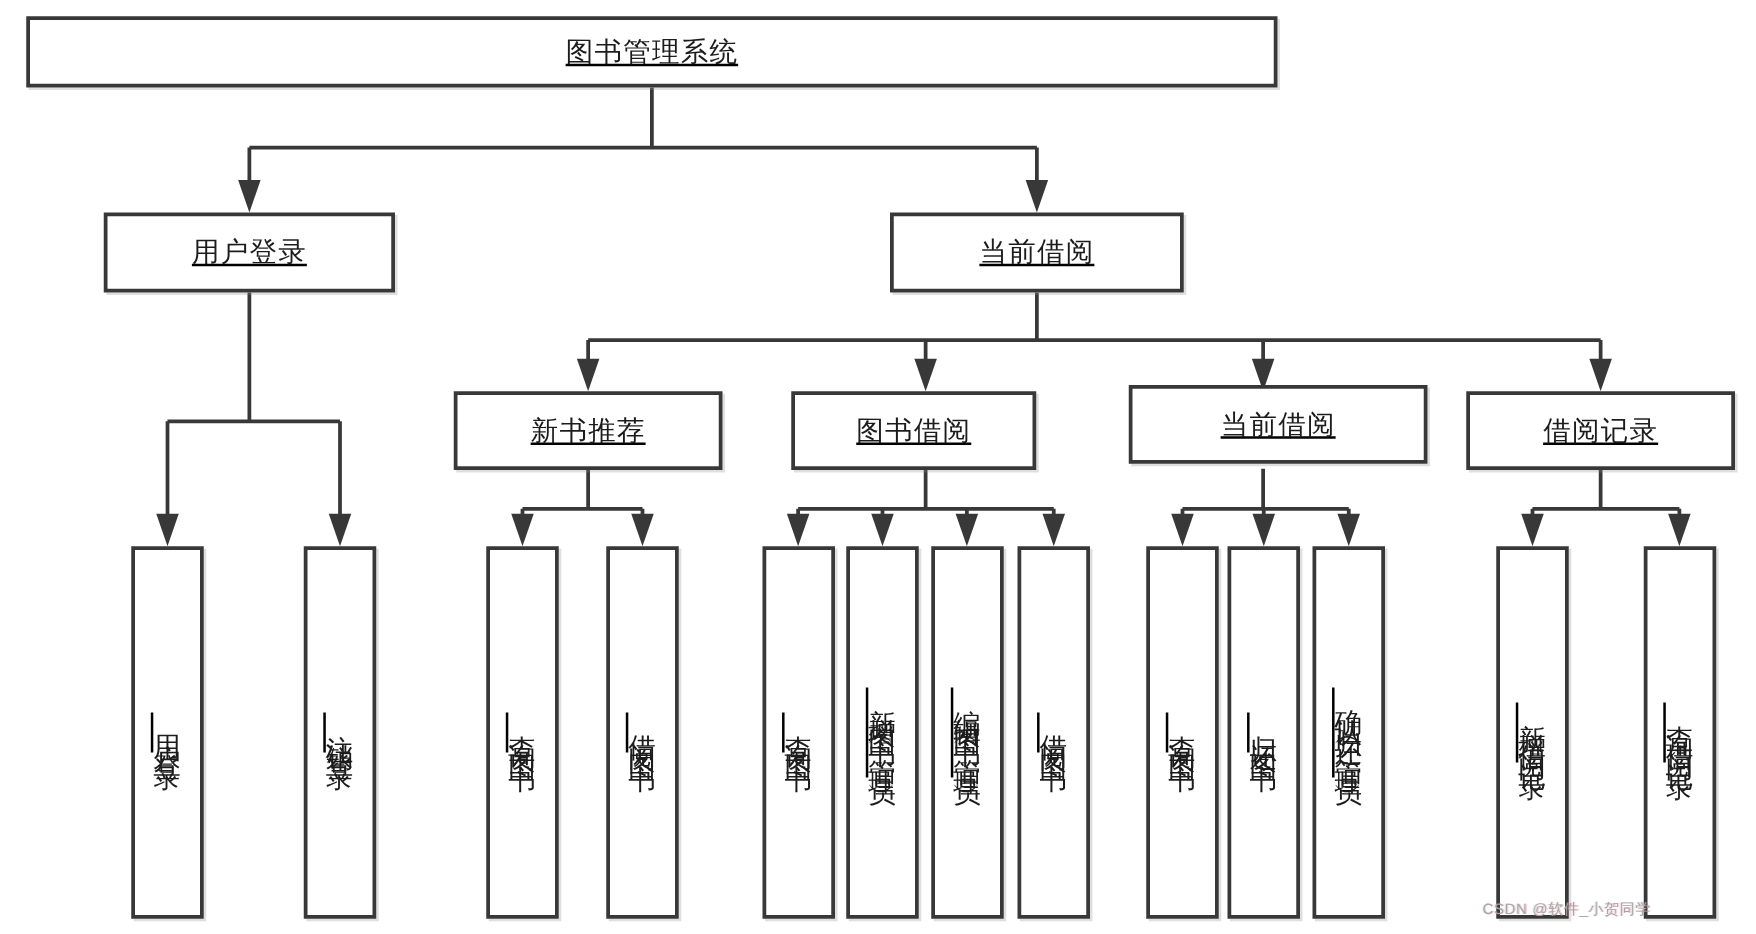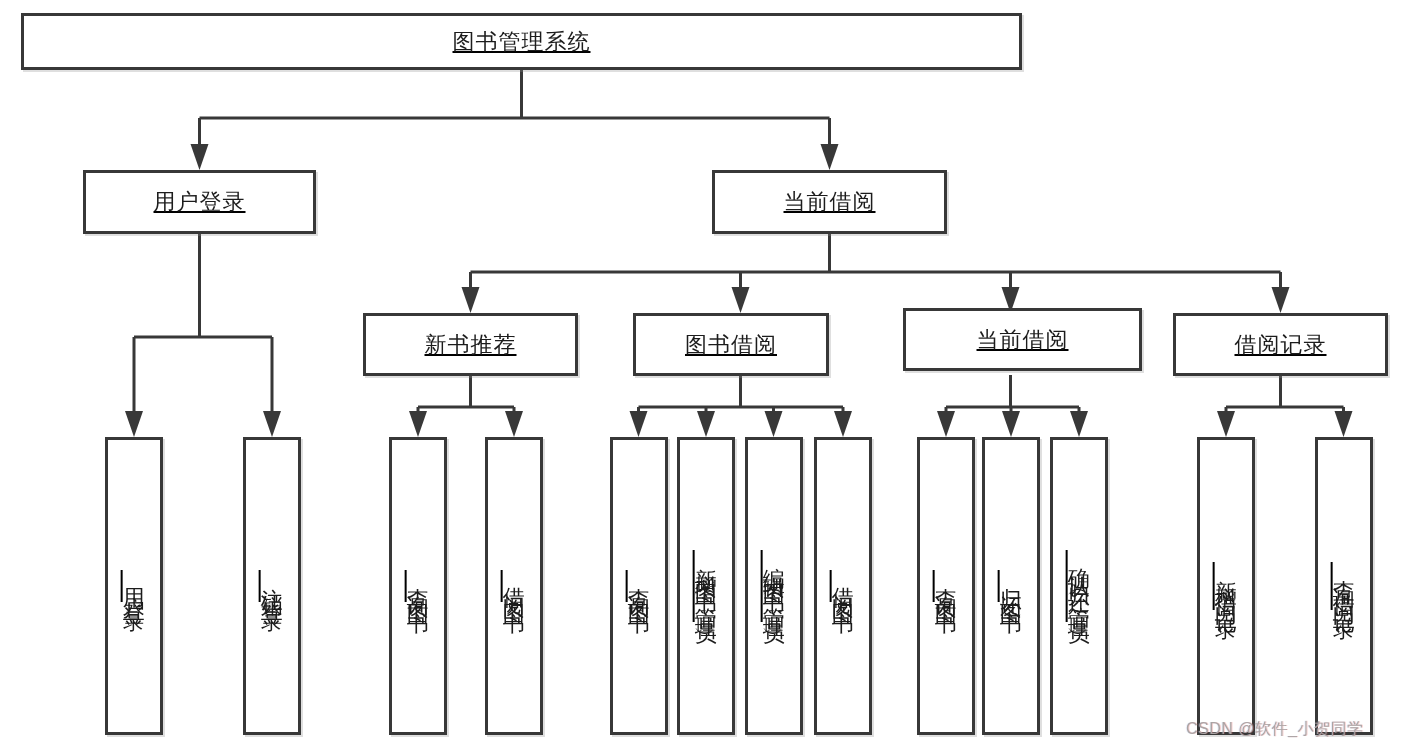--- a/index.html
+++ b/index.html
@@ -31,21 +31,21 @@
   .leaf span{
     writing-mode:vertical-rl;
     text-orientation:mixed;
     letter-spacing:8px;
     line-height:1.15;
     white-space:normal;
   }
   .watermark{
     position:absolute;
     left:1186px;top:719px;
-    font-size:16px;
+    font-size:12px;
     color:var(--watermark,#aba4a4);
     letter-spacing:.5px;
     white-space:nowrap;
     text-shadow:1px 0 0 rgba(235,110,110,.30), -1px 0 0 rgba(170,190,240,.22);
   }
 </style>
 </head>
 <body>
 
 <div class="canvas">

